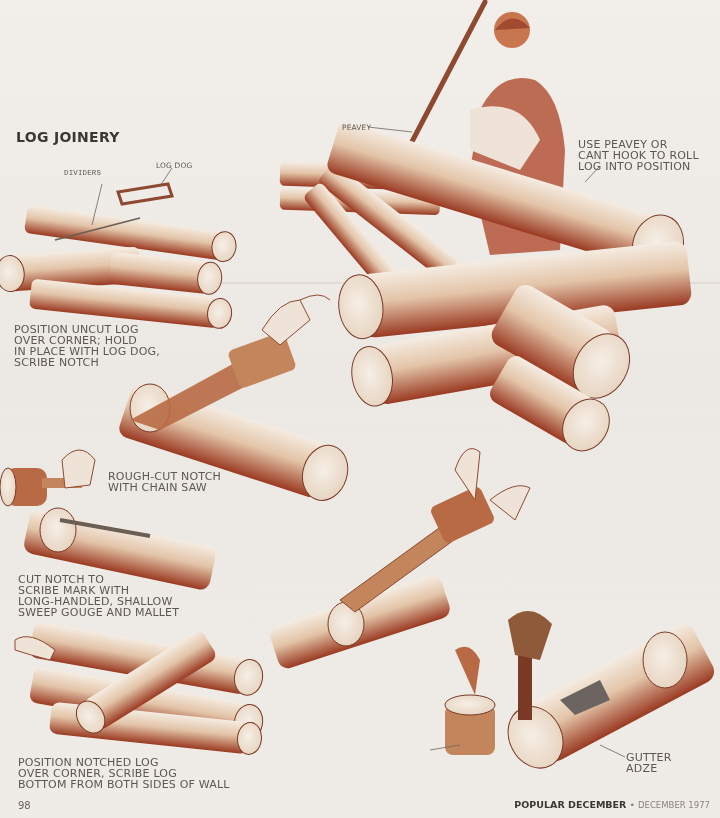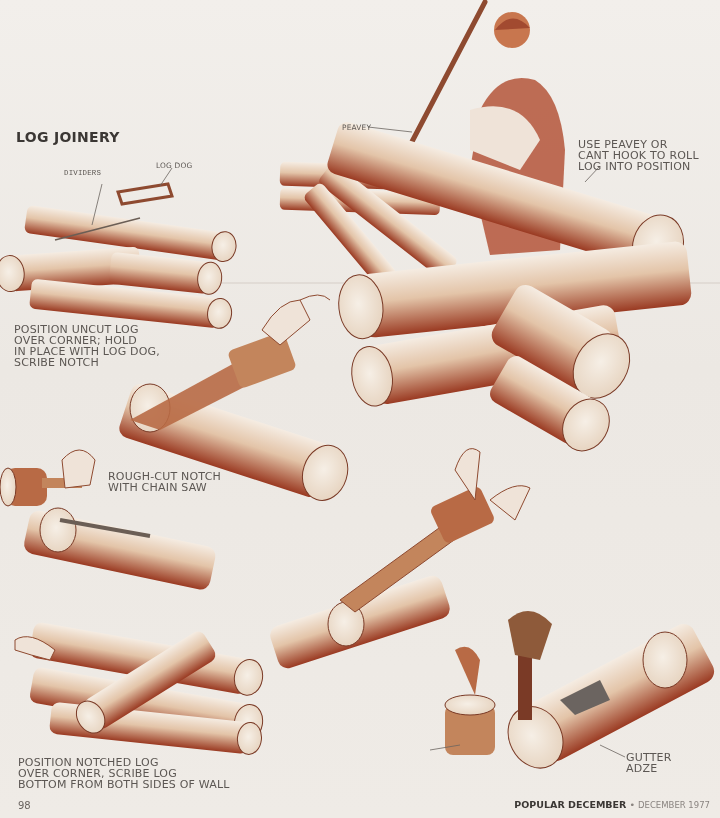--- a/index.html
+++ b/index.html
@@ -183,20 +183,24 @@
   <div class="cap" style="left:578px;top:139px;">USE PEAVEY OR
 CANT HOOK TO ROLL
 LOG INTO POSITION</div>
 
   <div class="cap" style="left:14px;top:324px;">POSITION UNCUT LOG
 OVER CORNER; HOLD
 IN PLACE WITH LOG DOG,
 SCRIBE NOTCH</div>
   <div class="cap" style="left:108px;top:471px;">ROUGH-CUT NOTCH
 WITH CHAIN SAW</div>
+  <div class="cap" style="left:18px;top:574px;">CUT NOTCH TO
+SCRIBE MARK WITH
+LONG-HANDLED, SHALLOW
+SWEEP GOUGE AND MALLET</div>
   <div class="cap" style="left:18px;top:757px;">POSITION NOTCHED LOG
 OVER CORNER, SCRIBE LOG
 BOTTOM FROM BOTH SIDES OF WALL</div>
   <div class="cap" style="left:626px;top:752px;">GUTTER
 ADZE</div>
 
   <div class="folio">98</div>
   <div class="footer">
     <span class="pub">POPULAR DECEMBER</span><span class="sep">•</span><span class="date">DECEMBER 1977</span>
   </div>

